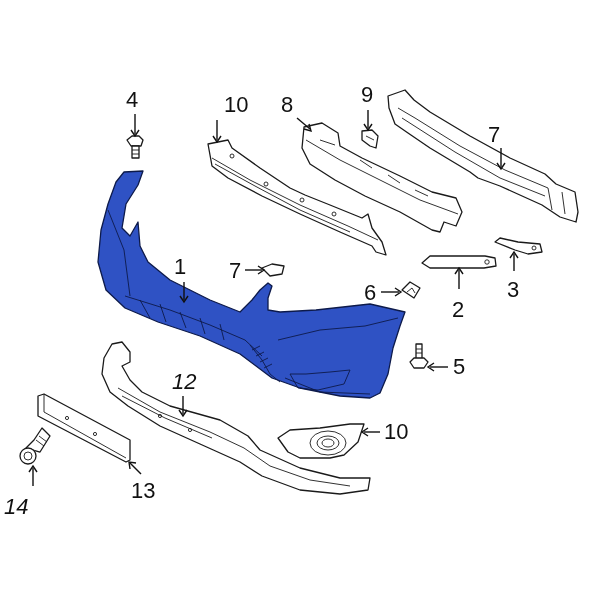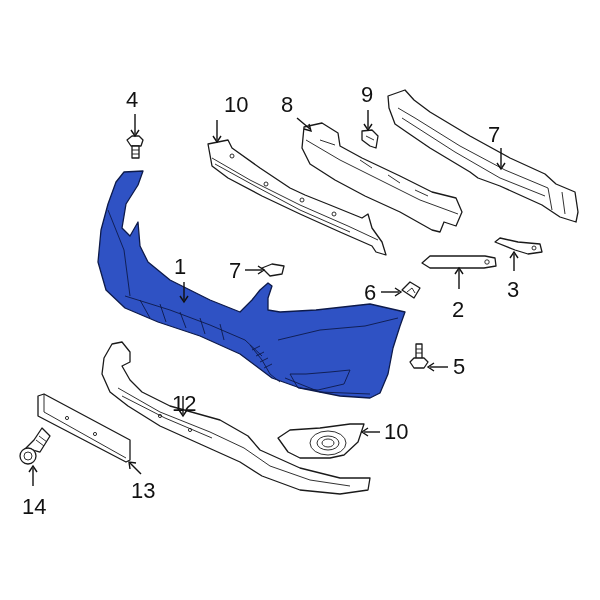--- a/index.html
+++ b/index.html
@@ -156,17 +156,17 @@
 <span class="label" style="left:452px;top:299px;">2</span>
 <span class="label" style="left:507px;top:279px;">3</span>
 <span class="label" style="left:126px;top:89px;">4</span>
 <span class="label" style="left:453px;top:356px;">5</span>
 <span class="label" style="left:364px;top:282px;">6</span>
 <span class="label" style="left:229px;top:260px;">7</span>
 <span class="label" style="left:281px;top:94px;">8</span>
 <span class="label" style="left:361px;top:84px;">9</span>
 <span class="label" style="left:224px;top:94px;">10</span>
 <span class="label" style="left:488px;top:124px;">7</span>
-<span class="label" style="left:172px;top:393px;">12</span>
+<span class="label" style="left:172px;top:371px;font-style:italic;">12</span>
 <span class="label" style="left:131px;top:480px;">13</span>
-<span class="label" style="left:22px;top:496px;">14</span>
+<span class="label" style="left:4px;top:496px;font-style:italic;">14</span>
 <span class="label" style="left:384px;top:421px;">10</span>
 </div>
 
 </body></html>

